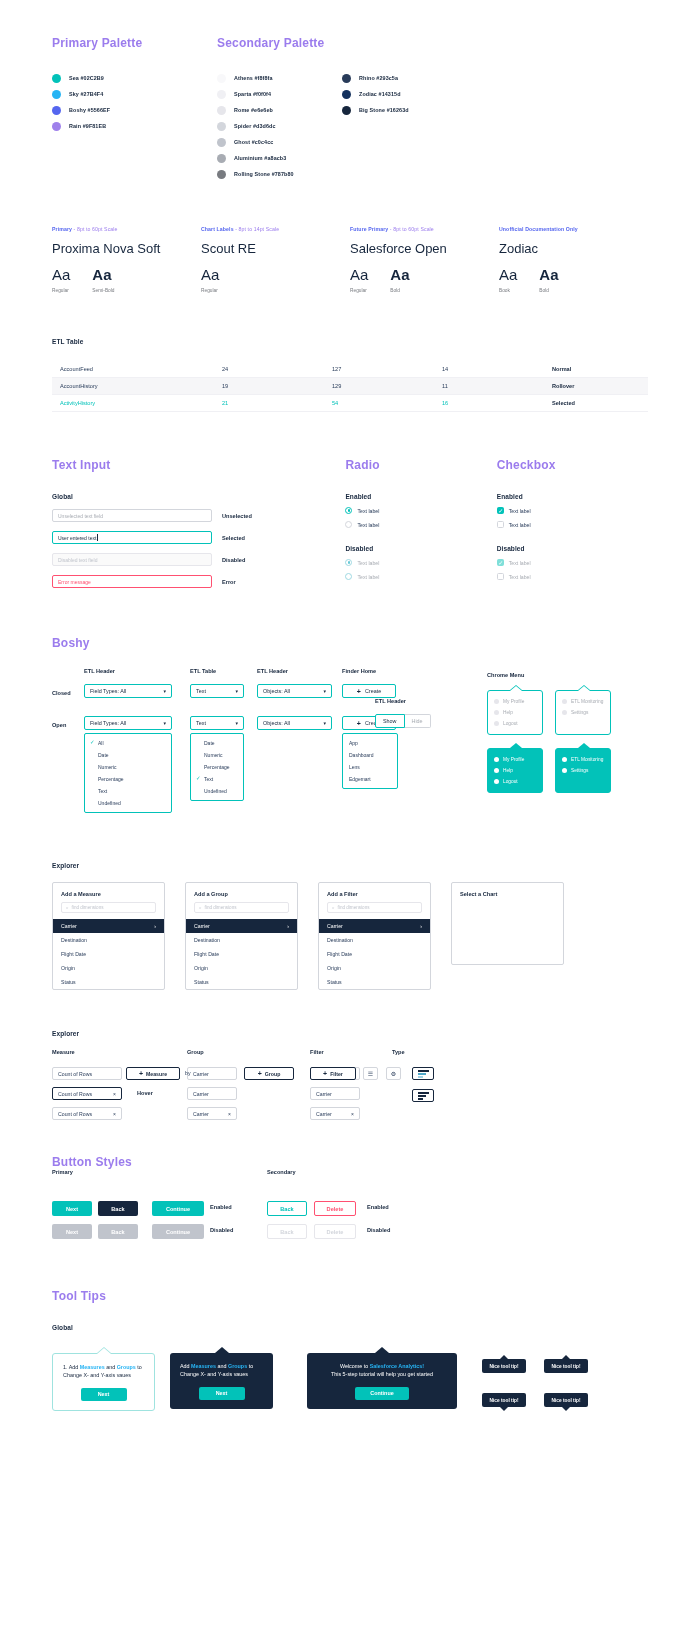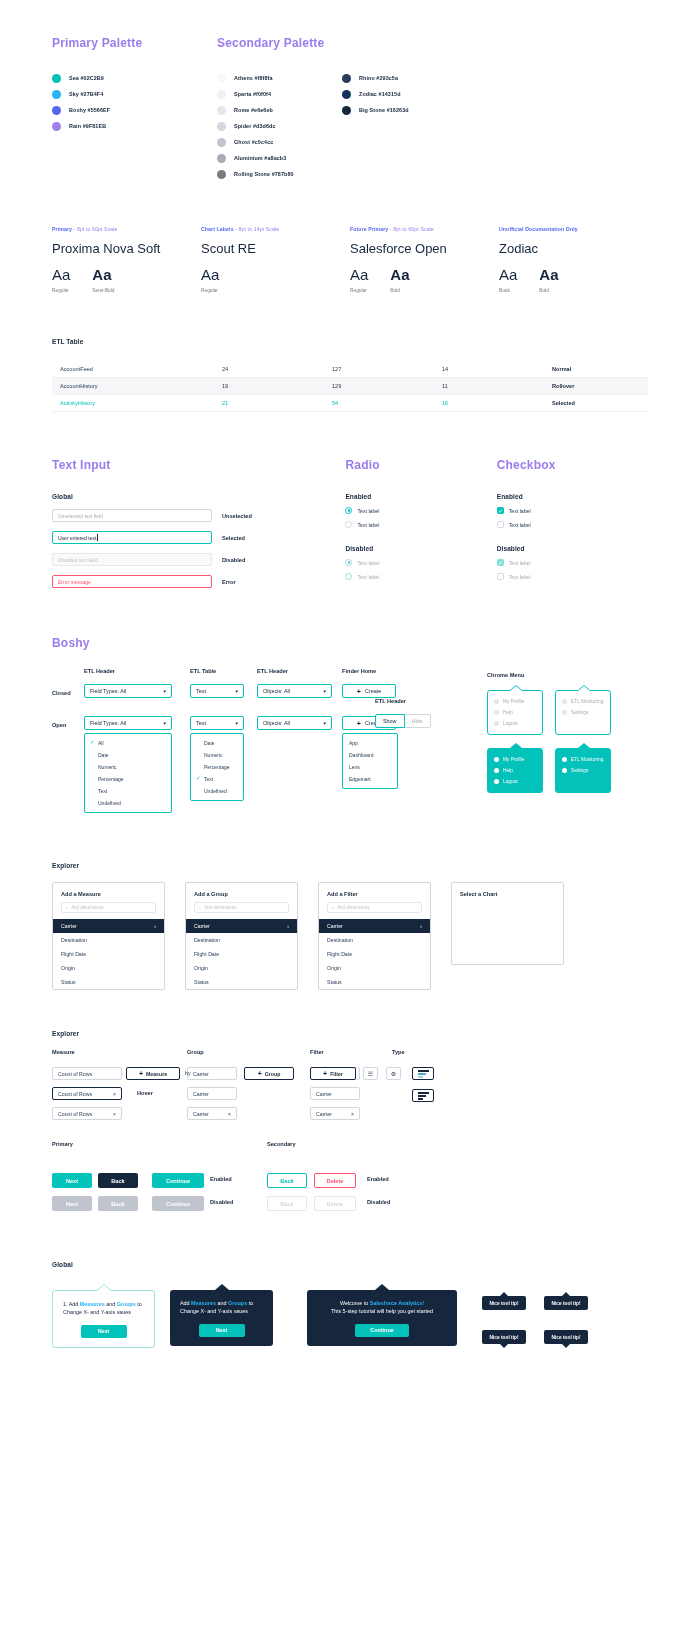--- a/index.html
+++ b/index.html
@@ -757,20 +757,21 @@
           <svg width="11" height="8" viewBox="0 0 11 8">
             <rect x="0" y="0" width="11" height="2" fill="#16263d"></rect>
             <rect x="0" y="3" width="8" height="2" fill="#16263d"></rect>
             <rect x="0" y="6" width="5" height="2" fill="#16263d"></rect>
           </svg>
         </div>
       </div>
   </div>
 
   <div class="section buttons">
+    <div class="sec-title">Button Styles</div>
     <div class="btn-grid" id="btn-grid">
         <div class="btn-state" style="left:0;top:-14px">Primary</div>
         <div class="btn-state" style="left:215px;top:-14px">Secondary</div>
         <div class="btn teal" style="left:0px;top:18px;width:40px">Next</div>
         <div class="btn navy" style="left:46px;top:18px;width:40px">Back</div>
         <div class="btn teal" style="left:100px;top:18px;width:52px">Continue</div>
         <div class="btn grey" style="left:0px;top:41px;width:40px">Next</div>
         <div class="btn grey" style="left:46px;top:41px;width:40px">Back</div>
         <div class="btn grey" style="left:100px;top:41px;width:52px">Continue</div>
         <div class="btn outline-teal" style="left:215px;top:18px;width:40px">Back</div>
@@ -778,20 +779,21 @@
         <div class="btn outline-grey" style="left:215px;top:41px;width:40px">Back</div>
         <div class="btn outline-grey" style="left:262px;top:41px;width:42px">Delete</div>
         <div class="btn-state" style="left:158px;top:21px">Enabled</div>
         <div class="btn-state" style="left:158px;top:44px">Disabled</div>
         <div class="btn-state" style="left:315px;top:21px">Enabled</div>
         <div class="btn-state" style="left:315px;top:44px">Disabled</div>
       </div>
   </div>
 
   <div class="section tooltips">
+    <div class="sec-title">Tool Tips</div>
     <div class="sub-title" style="margin-top:21px">Global</div>
     <div class="tt-grid" id="tt-grid">
         <div class="tt light" style="left:0;top:8px;width:103px">
           <div class="tt-text">1. Add <span class="hl">Measures</span> and <span class="hl">Groups</span> to Change X- and Y-axis vaues</div>
           <div class="tt-btn">Next</div>
         </div>
         <div class="tt dark" style="left:118px;top:8px;width:103px">
           <div class="tt-text">Add <span class="hl">Measures</span> and <span class="hl">Groups</span> to Change X- and Y-axis vaues</div>
           <div class="tt-btn">Next</div>
         </div>

